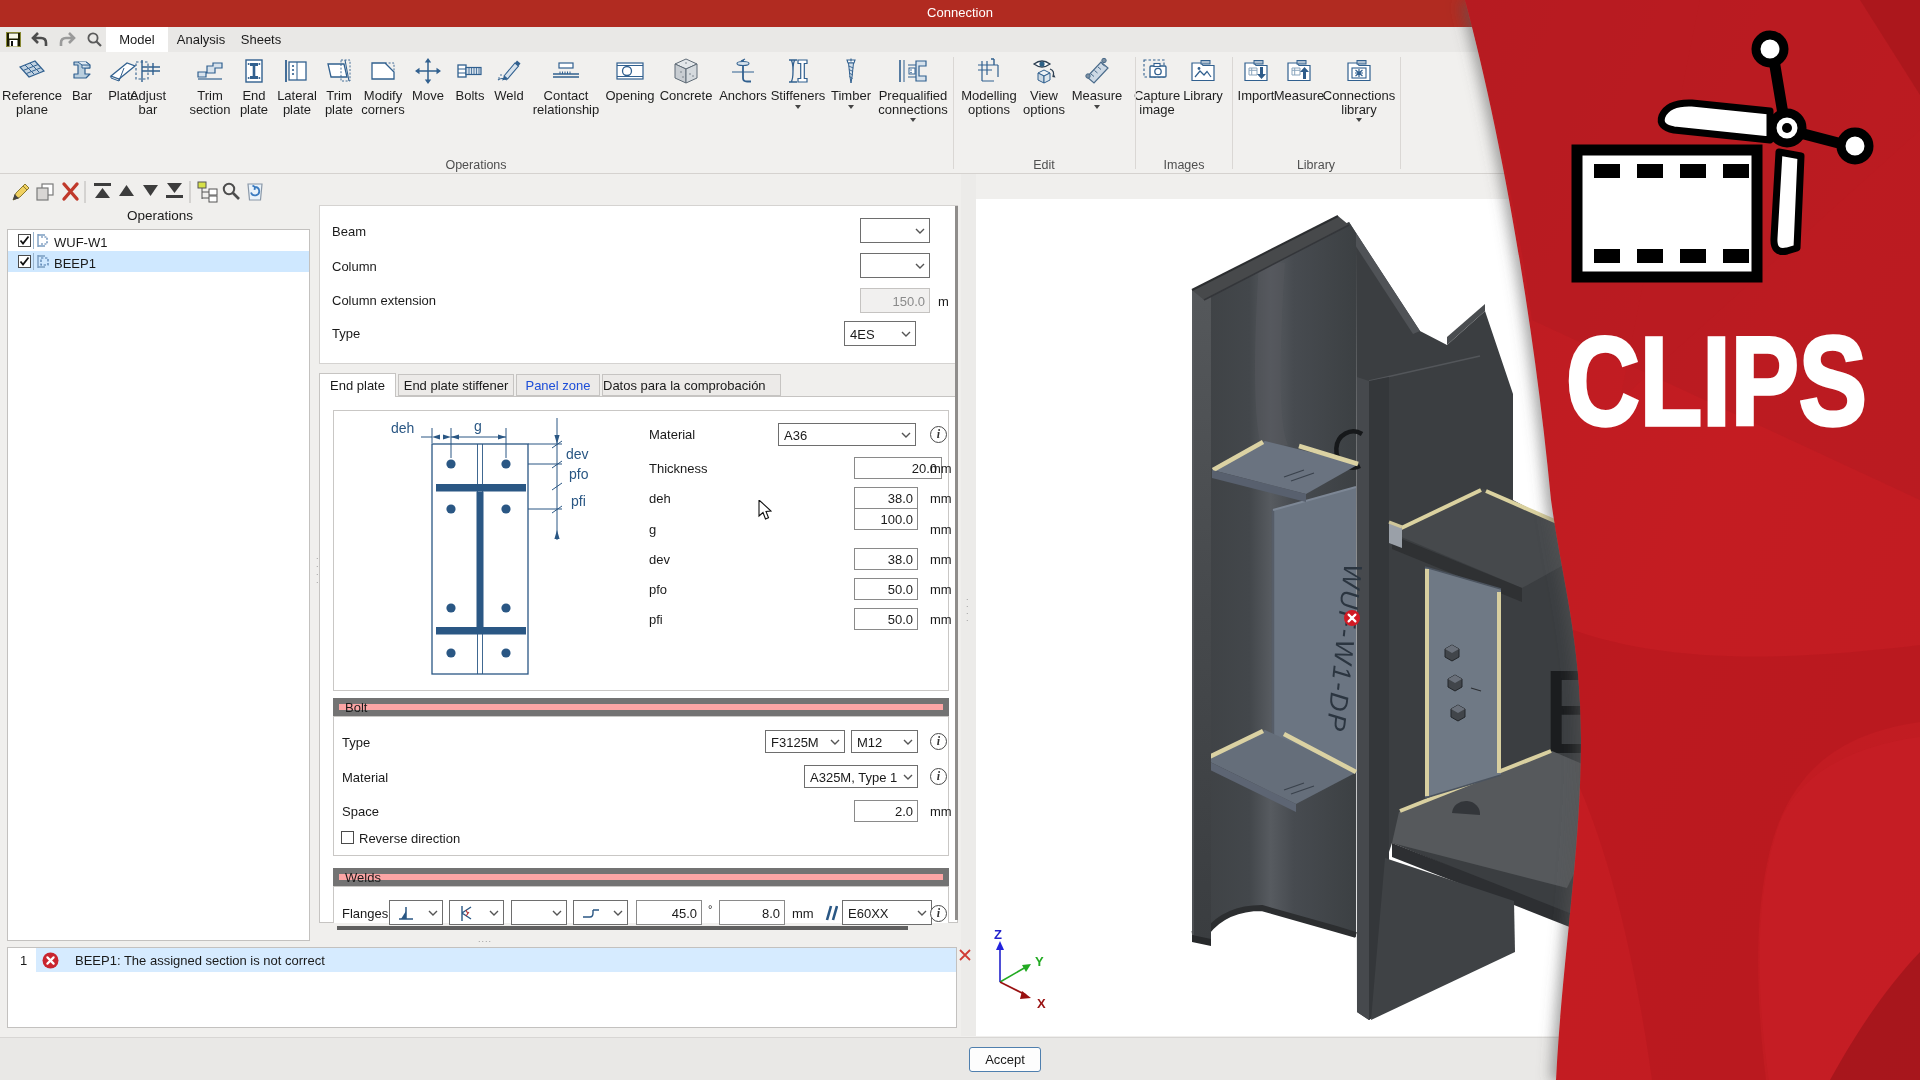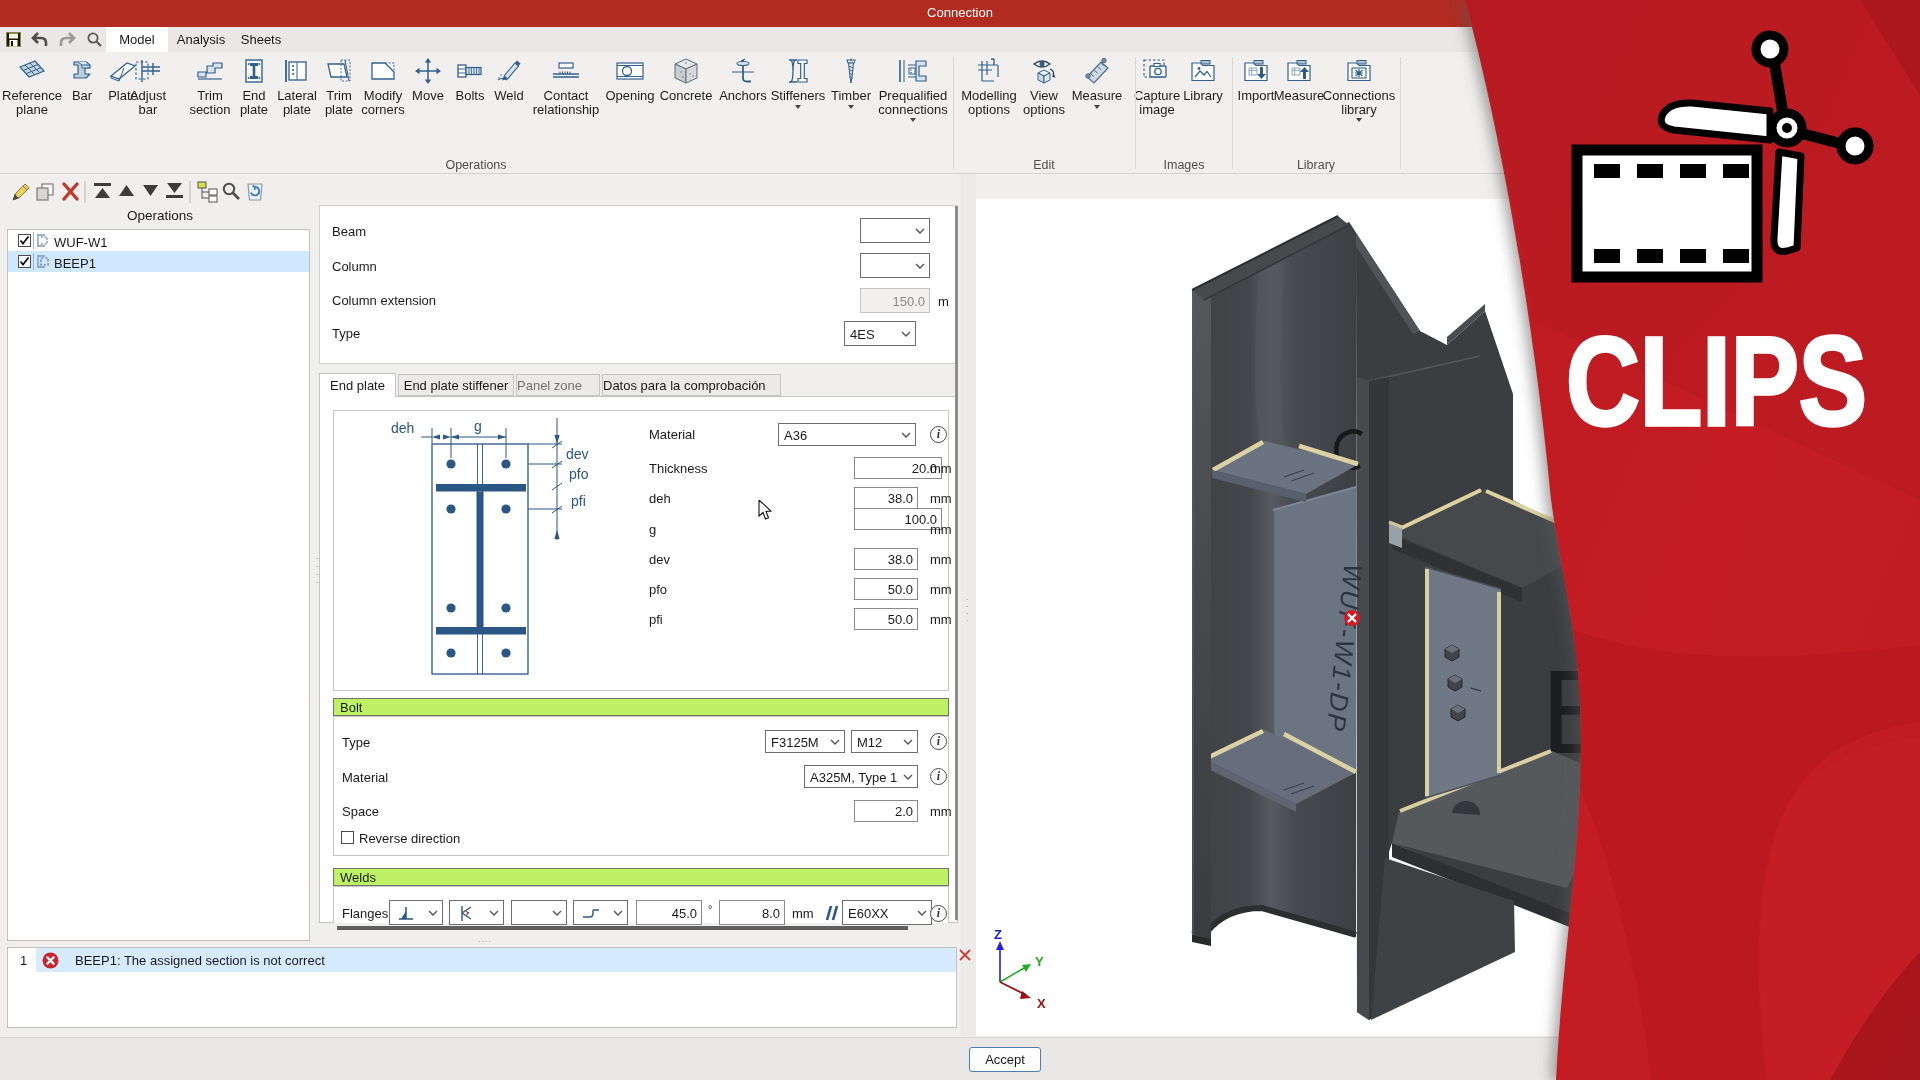--- a/index.html
+++ b/index.html
@@ -15,21 +15,21 @@
 .rl{font-size:13px;line-height:13.5px;color:#1e1e1e;margin-top:4px}
 .rsep{position:absolute;top:5px;width:1px;height:112px;background:#dad7d4}
 .rgl{position:absolute;top:106px;width:160px;text-align:center;font-size:12.5px;color:#4f4f4f}
 .caret{width:0;height:0;border-left:3.5px solid transparent;border-right:3.5px solid transparent;border-top:4px solid #444;margin:2px auto 0}
 .lbl{position:absolute;font-size:13px;color:#1a1a1a;white-space:nowrap}
 .dd{position:absolute;background:#fff;border:1px solid #6e6e6e;font-size:13px;color:#1a1a1a}
 .dd .tx{position:absolute;left:5px;top:50%;transform:translateY(-50%);white-space:nowrap}
 .dd .ch{position:absolute;right:4px;top:50%;transform:translateY(-50%);width:10px;height:6px}
 .num{position:absolute;background:#fff;border:1px solid #8a8a8a;font-size:13px;color:#1a1a1a;text-align:right}
 .num span{position:absolute;right:4px;top:50%;transform:translateY(-50%)}
-.ghdr{position:absolute;background:#bef264;border:1px solid #737373;font-size:13px;color:#1a1a1a}
+.ghdr{position:absolute;background:#fca5a5;border:6px solid #737373;font-size:13px;color:#1a1a1a}
 .ghdr span{position:absolute;left:6px;top:50%;transform:translateY(-50%)}
 .gbox{position:absolute;border:1px solid #c9c7c5;background:#fff}
 .info{position:absolute;width:17px;height:17px;border:1.2px solid #4a4a4a;border-radius:50%;background:#fff;text-align:center;font-family:"Liberation Serif",serif;font-style:italic;font-weight:bold;font-size:12px;line-height:15px;color:#333}
 .cb{position:absolute;width:13px;height:13px;border:1px solid #4a4a4a;background:#fff}
 </style>
 </head>
 <body>
 <div id="app">
 <div id="titlebar">Connection</div>
 <div id="tabrow">
@@ -391,21 +391,21 @@
 <div class="lbl" style="left:938px;top:294px">m</div>
 <div class="dd" style="left:844px;top:321px;width:72px;height:25px">
       <span class="tx">4ES</span>
       <svg class="ch" viewBox="0 0 10 6">
         <path d="M1,1 L5,5 L9,1" fill="none" stroke="#555" stroke-width="1.4"></path>
       </svg>
     </div>
 
 <div style="position:absolute;left:319px;top:396px;width:639px;height:527px;background:#fff;border:1px solid #c6c4c2"></div>
 <div style="position:absolute;left:398px;top:374px;width:116px;height:22px;background:#eceae8;border:1px solid #c6c4c2;font-size:13px;text-align:center;line-height:22px;color:#1a1a1a">End plate stiffener</div>
-<div style="position:absolute;left:516px;top:374px;width:84px;height:22px;background:#eceae8;border:1px solid #c6c4c2;font-size:13px;text-align:left;line-height:22px;color:#737373">Panel zone</div>
+<div style="position:absolute;left:516px;top:374px;width:84px;height:22px;background:#eceae8;border:1px solid #c6c4c2;font-size:13px;text-align:center;line-height:22px;color:#1d4ed8">Panel zone</div>
 <div style="position:absolute;left:602px;top:374px;width:179px;height:22px;background:#eceae8;border:1px solid #c6c4c2;font-size:13px;text-align:left;line-height:22px;color:#1a1a1a">Datos para la comprobación</div>
 <div style="position:absolute;left:319px;top:373px;width:77px;height:24px;background:#fff;border:1px solid #c6c4c2;border-bottom:none;font-size:13px;text-align:center;line-height:23px;color:#1a1a1a">End plate</div>
 
 <div class="gbox" style="left:333px;top:410px;width:616px;height:281px"></div>
 <svg id="diagram" style="position:absolute;left:340px;top:412px" width="290" height="275" viewBox="340 412 290 275">
 <g stroke="#2a5784" fill="none" stroke-width="1.3">
 <rect x="432" y="444" width="96" height="230" fill="#fff"></rect>
 <path d="M477.5,444 V674 M482.5,444 V674" stroke-width="0.9"></path>
 </g>
 <rect x="436" y="484" width="90" height="7.5" fill="#2a5784"></rect>
@@ -456,21 +456,21 @@
     <div class="num" style="left:854px;top:457px;width:88px;height:22px">
       <span>20.0</span>
     </div>
     <div class="lbl" style="left:930px;top:461px">mm</div>
     <div class="lbl" style="left:649px;top:491px">deh</div>
     <div class="num" style="left:854px;top:487px;width:64px;height:22px">
       <span>38.0</span>
     </div>
     <div class="lbl" style="left:930px;top:491px">mm</div>
     <div class="lbl" style="left:649px;top:522px">g</div>
-    <div class="num" style="left:854px;top:508px;width:88px;height:22px">
+    <div class="num" style="left:854px;top:508px;width:64px;height:22px">
       <span>100.0</span>
     </div>
     <div class="lbl" style="left:930px;top:522px">mm</div>
     <div class="lbl" style="left:649px;top:552px">dev</div>
     <div class="num" style="left:854px;top:548px;width:64px;height:22px">
       <span>38.0</span>
     </div>
     <div class="lbl" style="left:930px;top:552px">mm</div>
     <div class="lbl" style="left:649px;top:582px">pfo</div>
     <div class="num" style="left:854px;top:578px;width:64px;height:22px">

